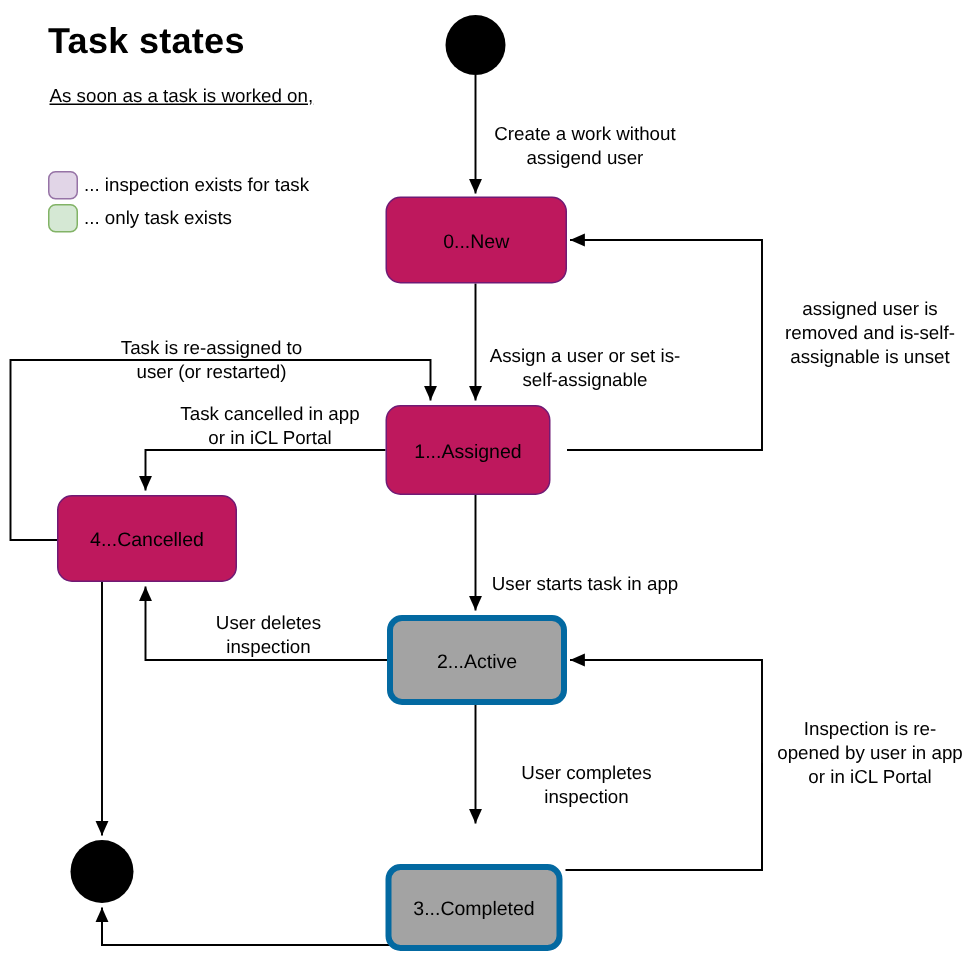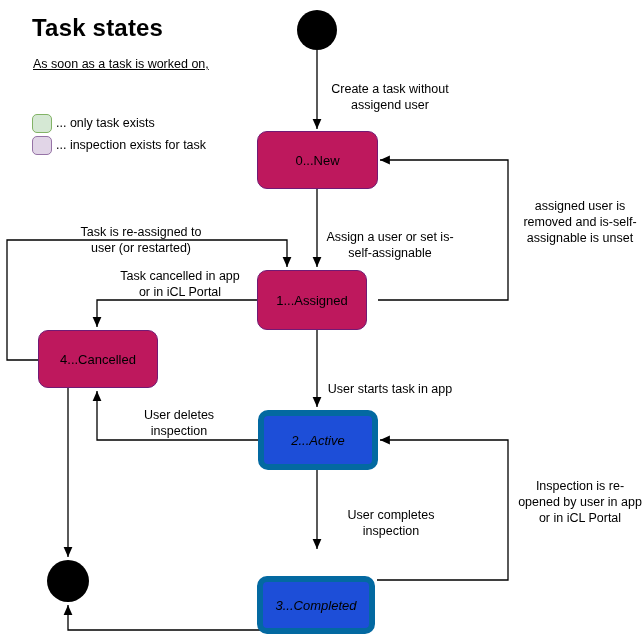--- a/index.html
+++ b/index.html
@@ -26,21 +26,21 @@
   }
   .swatch.task { background:#d5e8d4; border:1px solid #82b366; }
   .swatch.inspection { background:#e1d5e7; border:1px solid #9673a6; }
   .legend-label { font-size:12.5px; }
   .state {
     position:absolute; box-sizing:border-box; border-radius:10px;
     display:flex; align-items:center; justify-content:center;
     font-size:13px; text-align:center;
   }
   .state.task { background:#be185d; border:1px solid #701a75; }
-  .state.inspection { background:#1d4ed8; border:6px solid #0369a1;font-style:italic; }
+  .state.inspection { background:#a3a3a3; border:4px solid #0369a1; }
   .edge-label {
     position:absolute; font-size:12.5px; line-height:16px;
     text-align:center; white-space:pre-line;
   }
 </style>
 </head>
 <body>
 
 <div id="canvas">
 
@@ -67,36 +67,36 @@
     <circle cx="68" cy="581" r="21" fill="#000"></circle>
   </svg>
 
   <div class="diagram-title">Task states</div>
   <div class="description">
     <div>As soon as a task is worked on,</div>
   </div>
 
   <div class="legend">
     <div class="legend-row">
+      <span class="swatch inspection"></span>
+      <span class="legend-label">... inspection exists for task</span>
+    </div>
+    <div class="legend-row">
       <span class="swatch task"></span>
       <span class="legend-label">... only task exists</span>
-    </div>
-    <div class="legend-row">
-      <span class="swatch inspection"></span>
-      <span class="legend-label">... inspection exists for task</span>
     </div>
   </div>
 
   <div class="state task" style="left:257px; top:131px; width:121px; height:58px;">0...New</div>
   <div class="state task" style="left:257px; top:270px; width:110px; height:60px;">1...Assigned</div>
   <div class="state task" style="left:38px; top:330px; width:120px; height:58px;">4...Cancelled</div>
   <div class="state inspection" style="left:258px; top:410px; width:120px; height:60px;">2...Active</div>
   <div class="state inspection" style="left:257px; top:576px; width:118px; height:58px;">3...Completed</div>
 
-  <div class="edge-label" style="left:315px; top:81px; width:150px;">Create a task without
+  <div class="edge-label" style="left:315px; top:81px; width:150px;">Create a work without
 assigend user</div>
   <div class="edge-label" style="left:315px; top:229px; width:150px;">Assign a user or set is-
 self-assignable</div>
   <div class="edge-label" style="left:512px; top:198px; width:136px;">assigned user is
 removed and is-self-
 assignable is unset</div>
   <div class="edge-label" style="left:61px; top:224px; width:160px;">Task is re-assigned to
 user (or restarted)</div>
   <div class="edge-label" style="left:100px; top:268px; width:160px;">Task cancelled in app
 or in iCL Portal</div>

